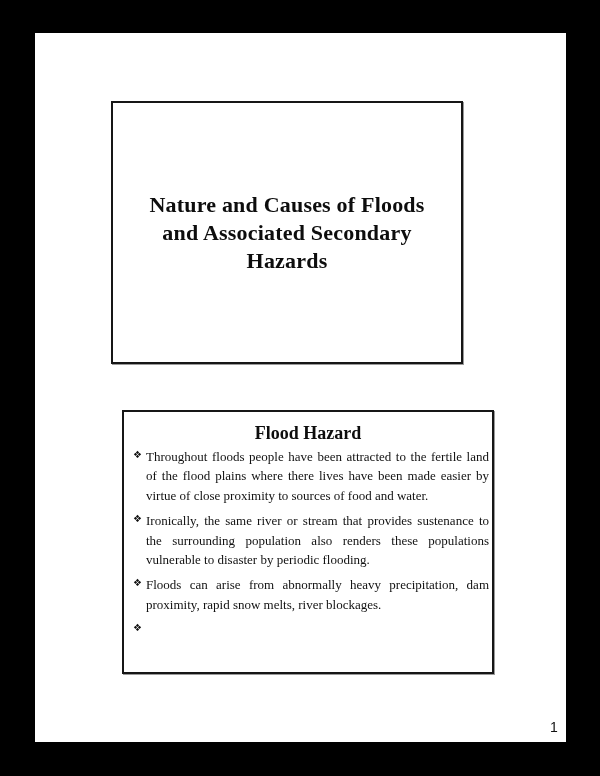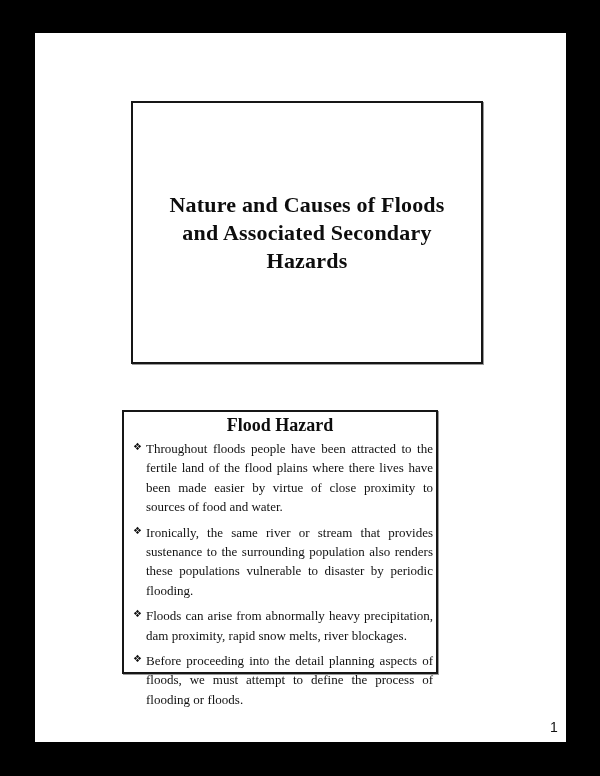--- a/index.html
+++ b/index.html
@@ -17,39 +17,39 @@
     background: #ffffff;
   }
   .slide {
     position: absolute;
     box-sizing: border-box;
     border: 2px solid #161616;
     background: #ffffff;
     box-shadow: 1px 1px 0 #9a9a9a;
   }
   .slide1 {
-    left: 96px; top: 68px;
+    left: 76px; top: 68px;
     width: 352px; height: 263px;
     display: flex;
     align-items: center;
     justify-content: center;
   }
   .slide1-title {
     width: 312px;
     font-weight: bold;
     font-size: 22px;
     line-height: 28px;
     text-align: center;
     color: #0d0d0d;
     letter-spacing: 0.2px;
   }
   .slide2 {
     left: 87px; top: 377px;
-    width: 316px; height: 264px;
-    padding: 2px 3px 0 9px;
+    width: 372px; height: 264px;
+    padding: 10px 3px 0 9px;
   }
   .slide2-title {
     font-weight: bold;
     font-size: 18px;
     line-height: 22px;
     text-align: center;
     color: #0d0d0d;
     margin-bottom: 3px;
     margin-right: 6px;
   }
@@ -100,20 +100,19 @@
       <div class="bullet">
         <span class="glyph">❖</span>
         <span>Ironically, the same river or stream that provides sustenance to the surrounding population also renders these populations vulnerable to disaster by periodic flooding.</span>
       </div>
       <div class="bullet">
         <span class="glyph">❖</span>
         <span>Floods can arise from abnormally heavy precipitation, dam proximity, rapid snow melts, river blockages.</span>
       </div>
       <div class="bullet">
         <span class="glyph">❖</span>
-        <span>Before proceeding into the detail planning aspects of floods, we must attempt to define the process of flooding or floods.</span>
       </div>
     </div>
   </div>
 
   <div class="pagenum">1</div>
 
 </div>
 
 </body></html>

